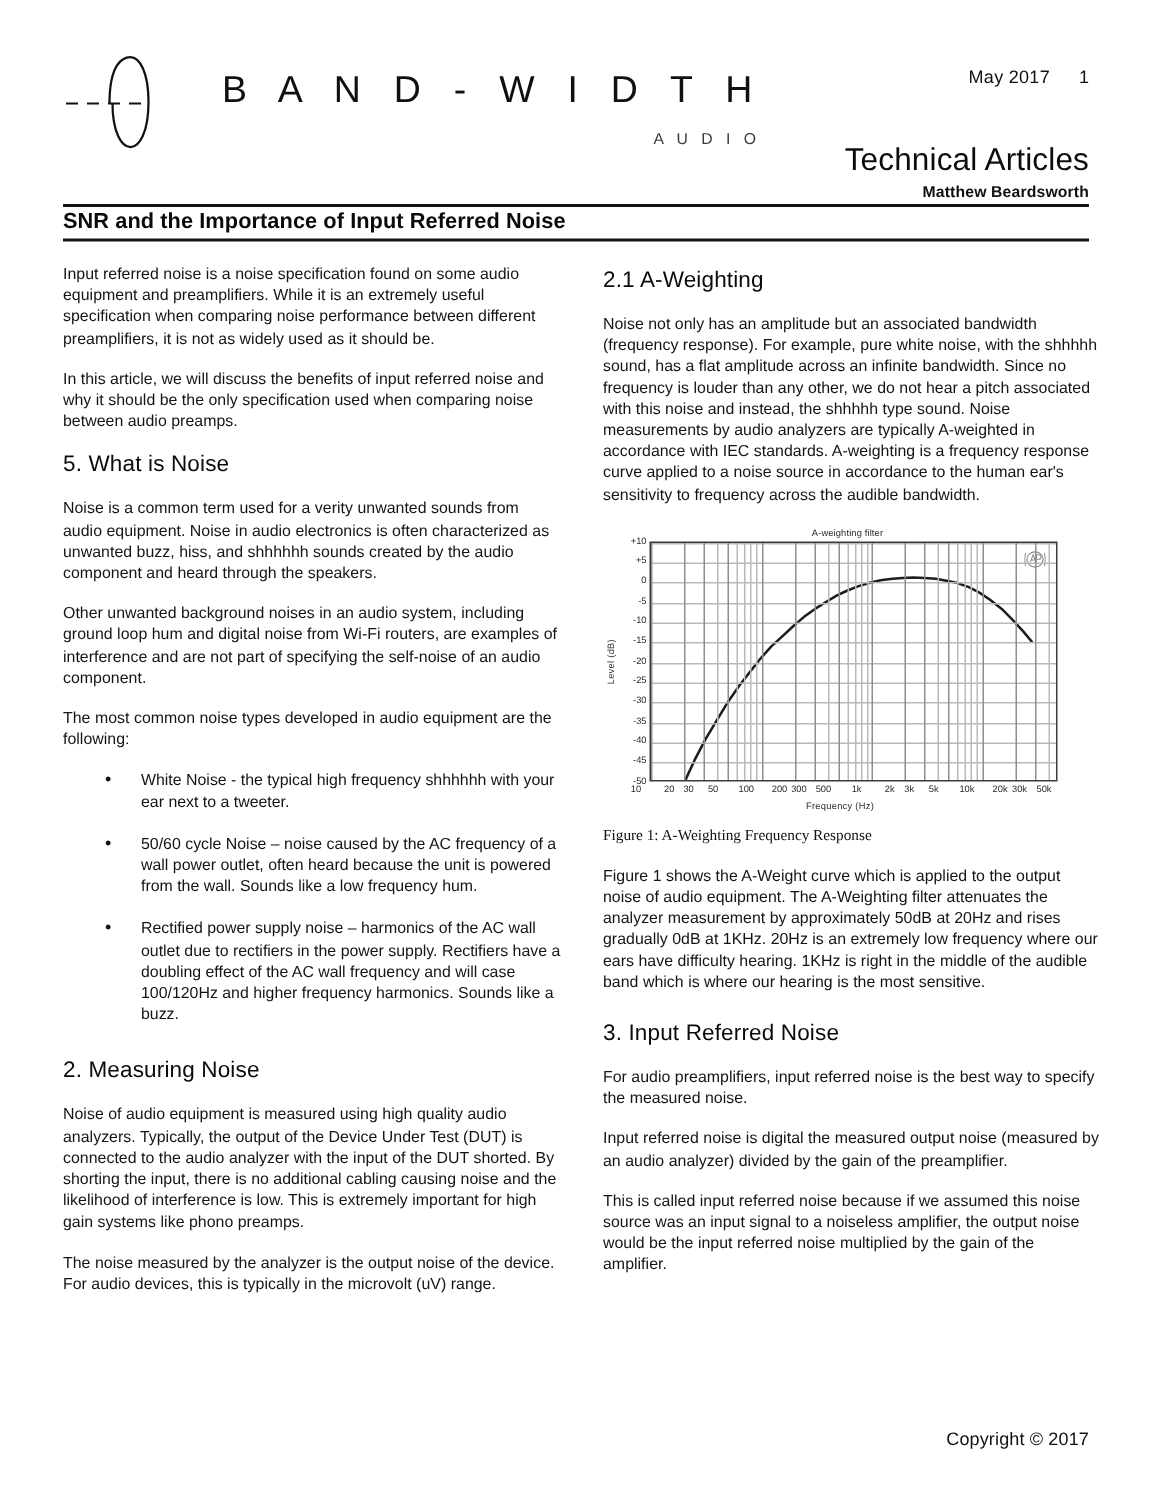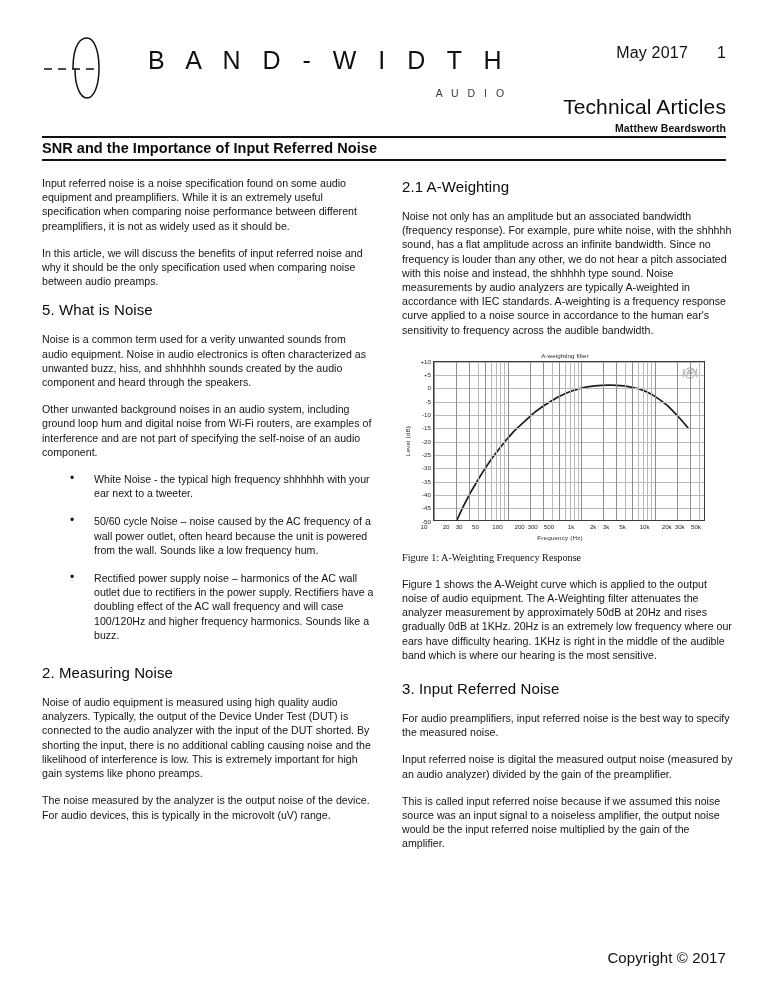--- a/index.html
+++ b/index.html
@@ -58,22 +58,22 @@
     margin-top: 14px;
     margin-right: 2px;
   }
 
   .issue-line {
     position: absolute;
     right: 42px;
     top: 44px;
     display: flex;
     align-items: baseline;
-    gap: 28px;
-    font-size: 16px;
+    gap: 16px;
+    font-size: 12px;
     color: #111;
   }
   .issue-date { letter-spacing: .2px; }
   .page-num { min-width: 10px; text-align: right; }
 
   .articles-title {
     position: absolute;
     right: 42px;
     top: 96px;
     font-size: 21px;
@@ -266,21 +266,21 @@
     font-size: 10.2px;
     color: #101010;
     margin-top: 11px;
   }
 
   
   .footer {
     position: absolute;
     right: 42px;
     bottom: 28px;
-    font-size: 15px;
+    font-size: 12px;
     color: #111;
     letter-spacing: .1px;
     margin-left: 36px;
   }
 </style>
 </head>
 <body>
 
 <div class="page">
 
@@ -313,20 +313,21 @@
   <div class="columns">
 
     <div class="col left">
       <p class="body">Input referred noise is a noise specification found on some audio equipment and preamplifiers. While it is an extremely useful specification when comparing noise performance between different preamplifiers, it is not as widely used as it should be.</p>
       <p class="body">In this article, we will discuss the benefits of input referred noise and why it should be the only specification used when comparing noise between audio preamps.</p>
 
       <h2 class="section">5. What is Noise</h2>
 
       <p class="body">Noise is a common term used for a verity unwanted sounds from audio equipment. Noise in audio electronics is often characterized as unwanted buzz, hiss, and shhhhhh sounds created by the audio component and heard through the speakers.</p>
       <p class="body">Other unwanted background noises in an audio system, including ground loop hum and digital noise from Wi-Fi routers, are examples of interference and are not part of specifying the self-noise of an audio component.</p>
+      <p class="body">The most common noise types developed in audio equipment are the following:</p>
 
       <ul class="bullets">
         <li>White Noise - the typical high frequency shhhhhh with your ear next to a tweeter.</li>
         <li>50/60 cycle Noise – noise caused by the AC frequency of a wall power outlet, often heard because the unit is powered from the wall. Sounds like a low frequency hum.</li>
         <li>Rectified power supply noise – harmonics of the AC wall outlet due to rectifiers in the power supply. Rectifiers have a doubling effect of the AC wall frequency and will case 100/120Hz and higher frequency harmonics. Sounds like a buzz.</li>
       </ul>
 
       <h2 class="section" style="margin-top:22px">2. Measuring Noise</h2>
 
       <p class="body">Noise of audio equipment is measured using high quality audio analyzers. Typically, the output of the Device Under Test (DUT) is connected to the audio analyzer with the input of the DUT shorted. By shorting the input, there is no additional cabling causing noise and the likelihood of interference is low. This is extremely important for high gain systems like phono preamps.</p>

